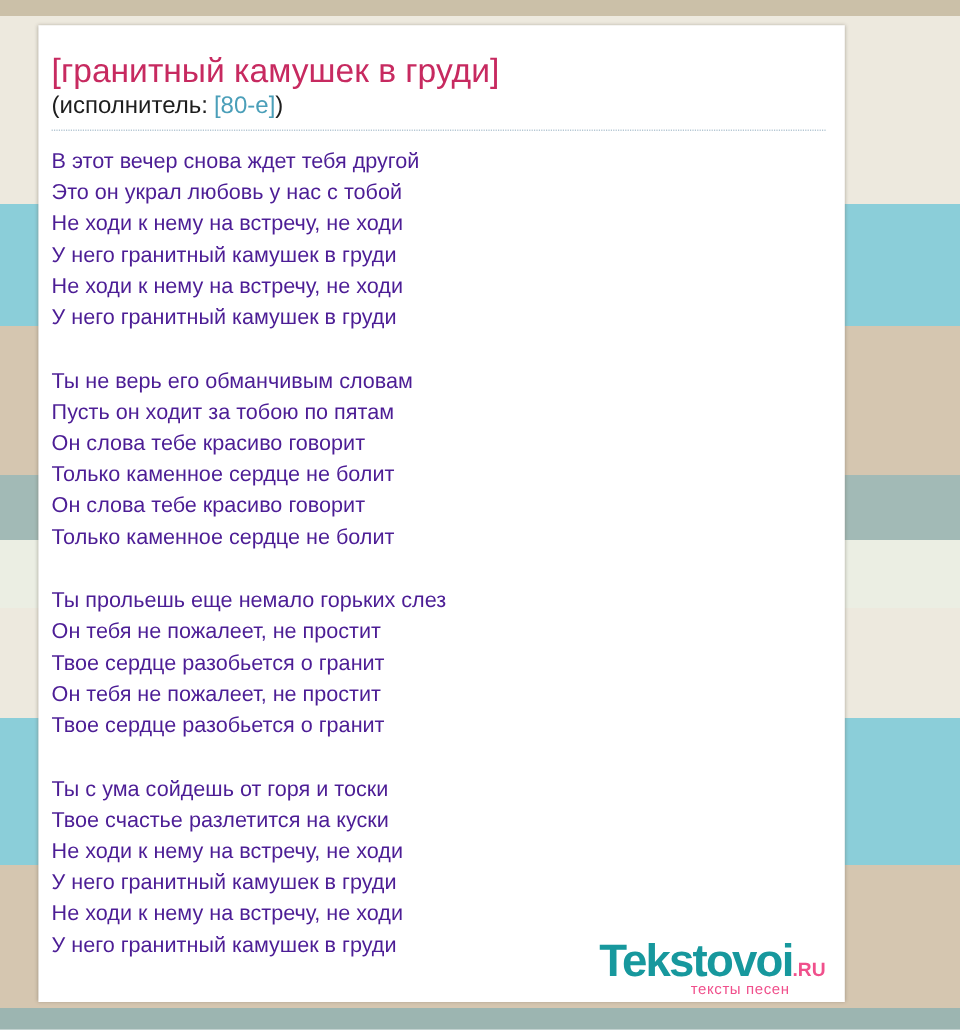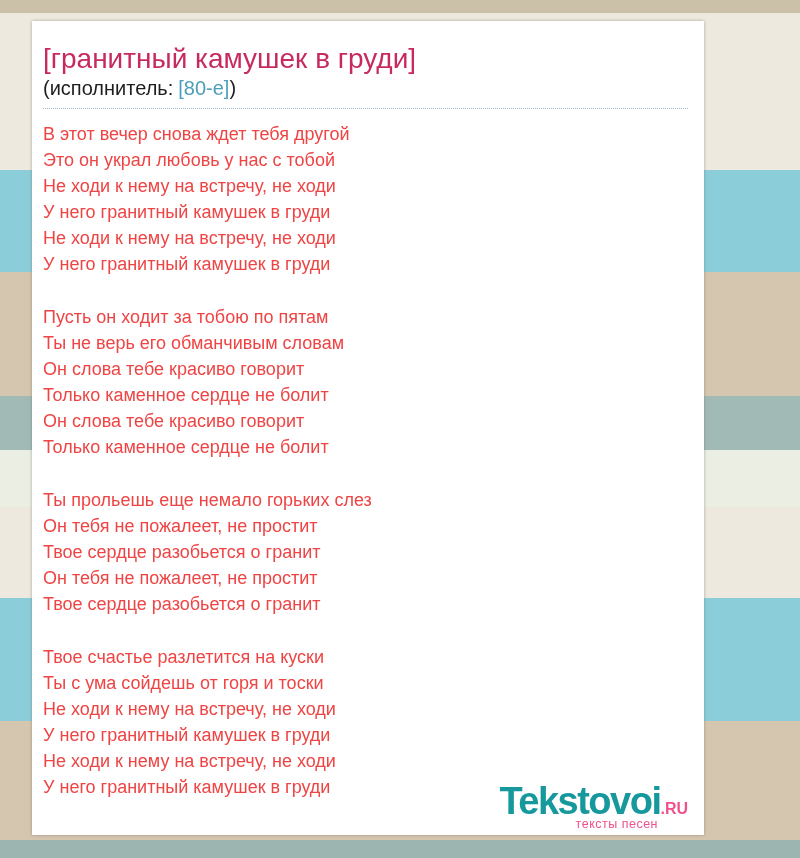--- a/index.html
+++ b/index.html
@@ -54,21 +54,21 @@
     color: var(--artist-link-color, #4b9fb9);
     text-decoration: none;
     margin-left: 5px;
     cursor: pointer;
   }
 
   .lyrics {
     margin-top: 12px;
     font-size: 18px;
     line-height: 26px;
-    color: #ef4444;
+    color: #4c1d95;
   }
   .stanza { margin: 0 0 27px 0; }
 
   .site-logo {
     position: absolute;
     right: 16px;
     bottom: 5px;
     display: block;
     text-align: right;
     text-decoration: none;
@@ -112,37 +112,37 @@
 
   <div class="stanza">
         <div class="lyric-line">В этот вечер снова ждет тебя другой</div>
         <div class="lyric-line">Это он украл любовь у нас с тобой</div>
         <div class="lyric-line">Не ходи к нему на встречу, не ходи</div>
         <div class="lyric-line">У него гранитный камушек в груди</div>
         <div class="lyric-line">Не ходи к нему на встречу, не ходи</div>
         <div class="lyric-line">У него гранитный камушек в груди</div>
       </div>
       <div class="stanza">
+        <div class="lyric-line">Ты не верь его обманчивым словам</div>
         <div class="lyric-line">Пусть он ходит за тобою по пятам</div>
-        <div class="lyric-line">Ты не верь его обманчивым словам</div>
         <div class="lyric-line">Он слова тебе красиво говорит</div>
         <div class="lyric-line">Только каменное сердце не болит</div>
         <div class="lyric-line">Он слова тебе красиво говорит</div>
         <div class="lyric-line">Только каменное сердце не болит</div>
       </div>
       <div class="stanza">
         <div class="lyric-line">Ты прольешь еще немало горьких слез</div>
         <div class="lyric-line">Он тебя не пожалеет, не простит</div>
         <div class="lyric-line">Твое сердце разобьется о гранит</div>
         <div class="lyric-line">Он тебя не пожалеет, не простит</div>
         <div class="lyric-line">Твое сердце разобьется о гранит</div>
       </div>
       <div class="stanza">
+        <div class="lyric-line">Ты с ума сойдешь от горя и тоски</div>
         <div class="lyric-line">Твое счастье разлетится на куски</div>
-        <div class="lyric-line">Ты с ума сойдешь от горя и тоски</div>
         <div class="lyric-line">Не ходи к нему на встречу, не ходи</div>
         <div class="lyric-line">У него гранитный камушек в груди</div>
         <div class="lyric-line">Не ходи к нему на встречу, не ходи</div>
         <div class="lyric-line">У него гранитный камушек в груди</div>
       </div>
     </main>
 
   <a class="site-logo">
     <span class="logo-main"><span class="logo-brand">Tekstovoi</span><span class="logo-domain">.RU</span></span>
     <span class="logo-tagline">тексты песен</span>

